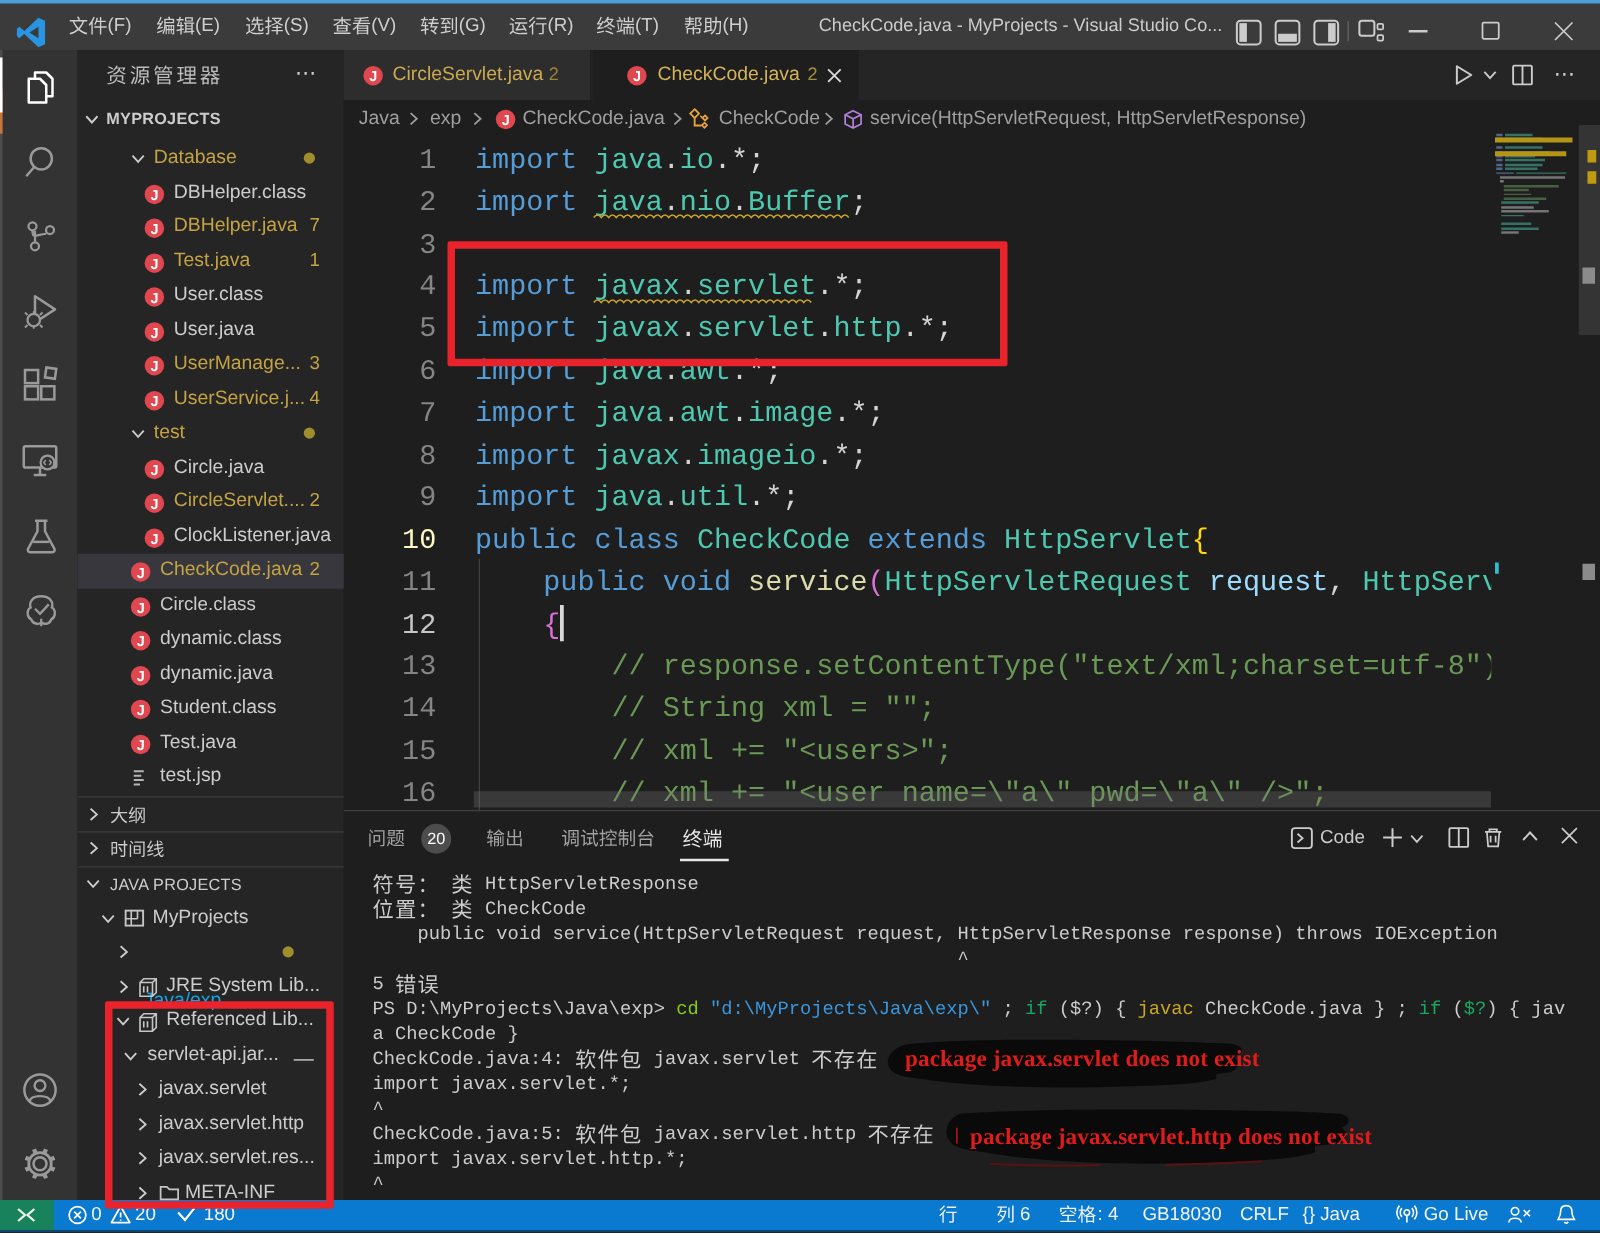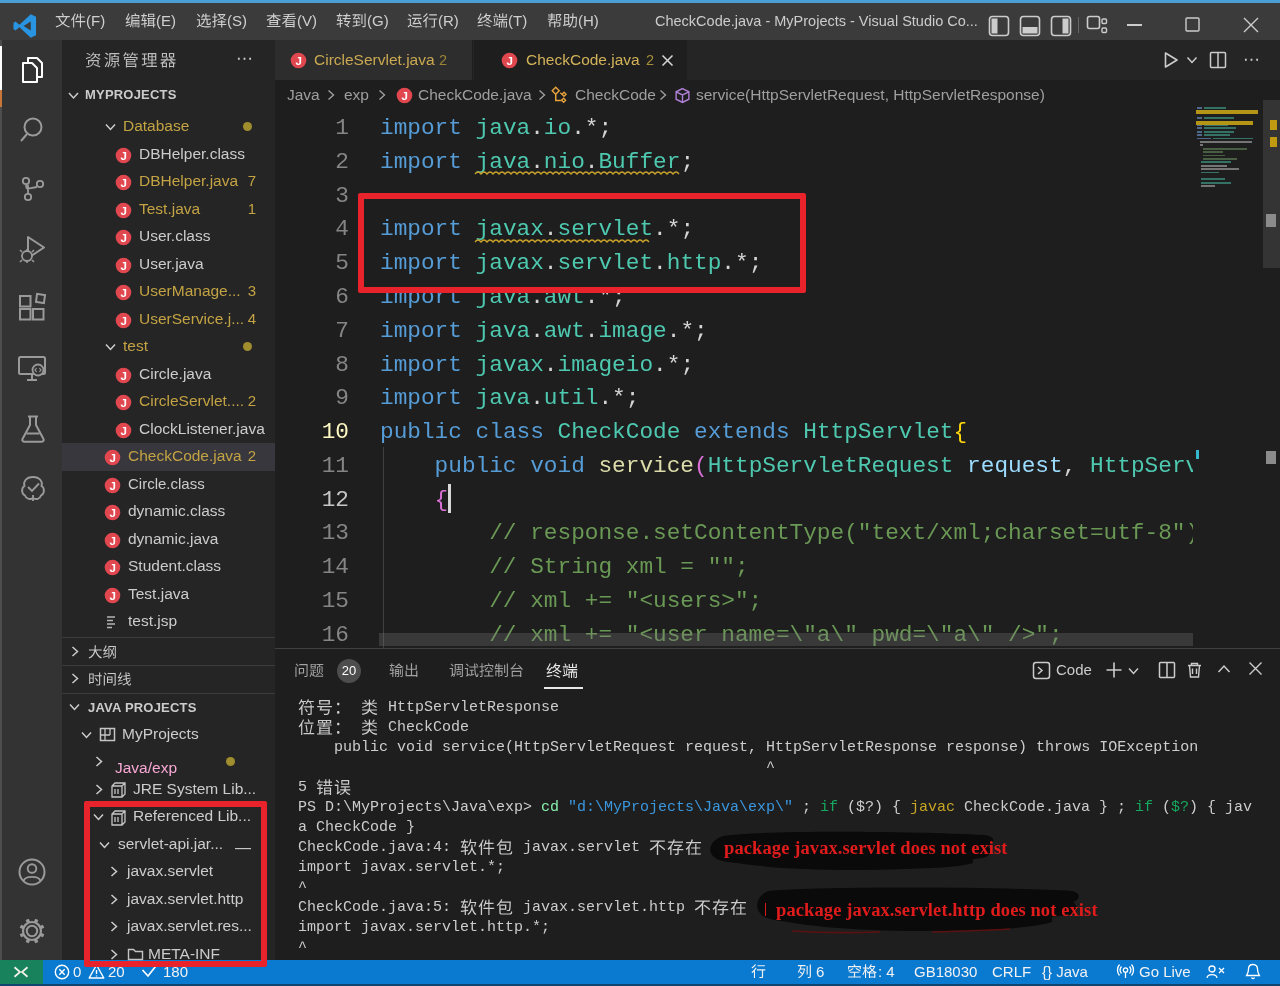--- a/index.html
+++ b/index.html
@@ -259,33 +259,33 @@
 <svg class="abs" style="left:68px;top:672.0px" width="13" height="13" viewBox="0 0 13 13">
       <path d="M4.5 2 L9.5 6.5 L4.5 11" fill="none" stroke="#cccccc" stroke-width="1.5"></path>
     </svg>
 <svg style="position:absolute;left:88px;top:672.0px" width="44" height="16" viewBox="0 0 44 16">
       <path fill="#cccccc" d="M6.9 5.9C7.6 7 8.6 8.6 9.1 9.5L10 8.9C9.6 8 8.6 6.5 7.8 5.4ZM4.7 6.6V9.9H2.2V6.6ZM4.7 5.7H2.2V2.5H4.7ZM1.2 1.5V12.1H2.2V10.9H5.7V1.5ZM11.1 0.4V3.2H6.4V4.3H11.1V12C11.1 12.3 11 12.4 10.7 12.4C10.4 12.4 9.3 12.4 8.1 12.4C8.3 12.7 8.5 13.2 8.6 13.5C10 13.5 10.9 13.5 11.5 13.3C12 13.1 12.2 12.8 12.2 12V4.3H13.9V3.2H12.2V0.4Z M15.8 3.6V13.6H16.9V3.6ZM16 1C16.7 1.6 17.5 2.6 17.8 3.1L18.7 2.6C18.3 1.9 17.6 1.1 16.9 0.5ZM20 8.2H23.5V10.2H20ZM20 5.4H23.5V7.3H20ZM19 4.4V11H24.5V4.4ZM19.6 1.1V2.1H26.6V12.3C26.6 12.5 26.6 12.6 26.4 12.6C26.2 12.6 25.6 12.6 25 12.6C25.1 12.8 25.3 13.3 25.3 13.6C26.2 13.6 26.8 13.6 27.2 13.4C27.6 13.2 27.7 12.9 27.7 12.3V1.1Z M29.8 11.7 30 12.7C31.3 12.3 33.1 11.8 34.8 11.3L34.6 10.4C32.8 10.9 31 11.4 29.8 11.7ZM39.2 1.2C39.9 1.5 40.8 2.1 41.3 2.5L41.9 1.8C41.5 1.4 40.6 0.9 39.8 0.6ZM30 6.3C30.2 6.2 30.6 6.1 32.4 5.9C31.7 6.9 31.2 7.6 30.9 7.9C30.4 8.4 30.1 8.8 29.8 8.8C29.9 9.1 30.1 9.6 30.1 9.8C30.4 9.7 30.9 9.5 34.6 8.8C34.5 8.6 34.5 8.1 34.6 7.9L31.7 8.4C32.8 7.1 33.9 5.5 34.8 3.9L33.9 3.3C33.6 3.9 33.3 4.4 33 4.9L31.1 5.1C32 3.9 32.9 2.3 33.5 0.8L32.5 0.3C31.9 2.1 30.8 3.9 30.5 4.4C30.2 4.9 29.9 5.2 29.7 5.3C29.8 5.6 30 6.1 30 6.3ZM41.9 7.4C41.3 8.3 40.5 9.2 39.6 9.9C39.3 9.1 39.1 8.2 39 7.1L42.7 6.5L42.5 5.5L38.8 6.2C38.8 5.6 38.7 4.9 38.7 4.3L42.3 3.7L42.1 2.8L38.6 3.3C38.6 2.3 38.5 1.3 38.5 0.3H37.5C37.5 1.3 37.5 2.4 37.6 3.4L35.3 3.8L35.5 4.8L37.6 4.4C37.7 5.1 37.7 5.7 37.8 6.4L35 6.9L35.2 7.9L37.9 7.4C38.1 8.6 38.4 9.6 38.7 10.5C37.4 11.4 36 12 34.5 12.5C34.8 12.7 35.1 13.1 35.2 13.4C36.6 12.9 37.9 12.3 39 11.5C39.6 12.8 40.4 13.6 41.4 13.6C42.4 13.6 42.8 13.1 43 11.5C42.7 11.4 42.4 11.2 42.2 10.9C42.1 12.2 41.9 12.5 41.5 12.5C40.9 12.5 40.4 11.9 39.9 10.9C41.1 10 42 9 42.8 7.8Z"></path>
     </svg>
 <div class="abs" style="left:62px;top:693px;width:213px;height:1px;background:#3c3c3c"></div>
 <svg class="abs" style="left:68px;top:700.0px" width="13" height="13" viewBox="0 0 13 13">
       <path d="M2 4.5 L6.5 9.5 L11 4.5" fill="none" stroke="#cccccc" stroke-width="1.5"></path>
     </svg>
-<div class="abs" style="left:88px;top:700px;font-size:13px;font-weight:bold;color:#cccccc;letter-spacing:0.2px">JAVA PROJECTS</div>
+<div class="abs" style="left:88px;top:700px;font-size:13px;font-weight:normal;color:#cccccc;letter-spacing:0.2px">JAVA PROJECTS</div>
 <svg class="abs" style="left:80px;top:727.5px" width="13" height="13" viewBox="0 0 13 13">
       <path d="M2 4.5 L6.5 9.5 L11 4.5" fill="none" stroke="#cccccc" stroke-width="1.5"></path>
     </svg>
 <svg class="abs" style="left:99px;top:726px" width="17" height="17" viewBox="0 0 17 17">
 <rect x="1.5" y="2.5" width="14" height="12" fill="none" stroke="#c5c5c5" stroke-width="1.5"></rect>
 <path d="M6 2.5 V14.5 M11 2.5 V9 M1.5 9 H11" stroke="#c5c5c5" stroke-width="1.3" fill="none"></path>
     </svg>
 <div class="abs" style="left:122px;top:724.9px;font-size:15.5px;color:#cccccc;white-space:nowrap">MyProjects</div>
 <svg class="abs" style="left:92px;top:755.0px" width="13" height="13" viewBox="0 0 13 13">
       <path d="M4.5 2 L9.5 6.5 L4.5 11" fill="none" stroke="#cccccc" stroke-width="1.5"></path>
     </svg>
-<div class="abs" style="left:115px;top:759px;font-size:15.5px;color:#f9a8d4;white-space:nowrap">Java/exp</div>
+<div class="abs" style="left:115px;top:792px;font-size:15.5px;color:#0ea5e9;white-space:nowrap">Java/exp</div>
 <div class="abs" style="left:226px;top:757px;width:9px;height:9px;border-radius:50%;background:#a08d2e"></div>
 <svg class="abs" style="left:92px;top:782.5px" width="13" height="13" viewBox="0 0 13 13">
       <path d="M4.5 2 L9.5 6.5 L4.5 11" fill="none" stroke="#cccccc" stroke-width="1.5"></path>
     </svg>
 <svg class="abs" style="left:110px;top:781.0px" width="18" height="18" viewBox="0 0 18 18">
       <path d="M2 16 V5 L5 2 H15 V13 L12 16 Z M2 5 H12 M12 5 V16 M12 5 L15 2" fill="none" stroke="#c5c5c5" stroke-width="1.3"></path>
       <path d="M5 8 V13 M8 8 V13" stroke="#c5c5c5" stroke-width="1.3"></path>
     </svg>
 <div class="abs" style="left:133px;top:779.9px;font-size:15.5px;color:#cccccc;white-space:nowrap">JRE System Lib...</div>
 <svg class="abs" style="left:92px;top:810.0px" width="13" height="13" viewBox="0 0 13 13">
@@ -523,21 +523,21 @@
       <path fill="#cccccc" d="M12.7 0.6C12.3 1.4 11.5 2.4 11 3.1L12 3.5C12.6 2.8 13.4 1.9 14 1.1ZM3.1 1.2C3.8 1.9 4.6 2.9 4.9 3.6L6 3C5.7 2.3 4.9 1.4 4.1 0.7ZM7.8 0.4V3.7H1.2V4.8H6.8C5.4 6.3 3.1 7.4 0.9 8C1.2 8.2 1.5 8.7 1.7 9C4 8.3 6.3 7 7.8 5.3V8.2H9.1V5.6C11.3 6.7 13.8 8.1 15.2 9L15.8 7.9C14.4 7.1 12 5.8 9.9 4.8H15.9V3.7H9.1V0.4ZM7.9 8.6C7.8 9.2 7.7 9.8 7.5 10.4H1.1V11.6H7.1C6.2 13.2 4.5 14.2 0.8 14.8C1 15.1 1.3 15.6 1.4 16C5.7 15.2 7.6 13.8 8.5 11.7C9.8 14.1 12.1 15.5 15.6 16C15.7 15.6 16.1 15.1 16.4 14.8C13.3 14.4 11 13.4 9.8 11.6H15.9V10.4H8.9C9 9.8 9.1 9.2 9.2 8.6Z"></path>
     </svg>
     <div class="tl" style="left:379.0px;top:718.0px;font-size:15px;line-height:20px;color:#cccccc"> CheckCode</div>
 <div class="tl" style="left:298.0px;top:738.0px;font-size:15px;line-height:20px;color:#cccccc">    public void service(HttpServletRequest request, HttpServletResponse response) throws IOException</div>
 <div class="tl" style="left:298.0px;top:758.0px;font-size:15px;line-height:20px;color:#cccccc">                                                    ^</div>
 <div class="tl" style="left:298.0px;top:778.0px;font-size:15px;line-height:20px;color:#cccccc">5 </div>
     <svg style="position:absolute;left:316.003px;top:778.6px" width="36" height="18" viewBox="0 0 36 18">
       <path fill="#cccccc" d="M3 0.4C2.5 2 1.6 3.5 0.6 4.5C0.9 4.7 1.2 5.4 1.3 5.6C1.8 5 2.3 4.4 2.8 3.6H6.8V2.4H3.5C3.7 1.8 3.9 1.3 4.1 0.7ZM1.1 8.8V9.9H3.4V13.3C3.4 14 2.9 14.5 2.6 14.7C2.8 14.9 3.1 15.5 3.2 15.8C3.5 15.5 3.9 15.2 6.8 13.6C6.7 13.3 6.6 12.9 6.6 12.5L4.6 13.5V9.9H6.9V8.8H4.6V6.5H6.6V5.3H1.8V6.5H3.4V8.8ZM12.7 0.3V2.6H10.4V0.3H9.2V2.6H7.5V3.7H9.2V5.9H7.1V7.1H16.3V5.9H13.9V3.7H15.9V2.6H13.9V0.3ZM10.4 3.7H12.7V5.9H10.4ZM9.3 12.4H13.9V14.2H9.3ZM9.3 11.3V9.6H13.9V11.3ZM8.1 8.5V15.9H9.3V15.2H13.9V15.9H15.1V8.5Z M26.4 2.3H32V4.6H26.4ZM25.3 1.1V5.7H33.2V1.1ZM19.7 1.6C20.7 2.4 21.8 3.5 22.3 4.3L23.2 3.3C22.7 2.6 21.5 1.5 20.6 0.8ZM24.2 10.3V11.4H28.1C27.5 13.1 26.3 14.3 23.7 15C24 15.2 24.3 15.7 24.4 16C27.1 15.2 28.4 14 29.1 12.2C30 14.1 31.5 15.4 33.6 16C33.8 15.7 34.2 15.2 34.4 14.9C32.3 14.4 30.8 13.2 29.9 11.4H34.3V10.3H29.6C29.7 9.7 29.7 9.1 29.8 8.4H33.7V7.3H24.8V8.4H28.6C28.5 9.1 28.5 9.7 28.4 10.3ZM21.2 15.5C21.5 15.2 21.9 14.8 24.6 12.9C24.5 12.7 24.3 12.2 24.3 11.9L22.4 13.1V5.6H18.7V6.9H21.2V13C21.2 13.7 20.8 14.1 20.6 14.3C20.8 14.6 21.1 15.2 21.2 15.5Z"></path>
     </svg>
 <div class="tl" style="left:298.0px;top:798.0px;font-size:15px;line-height:20px;color:#cccccc">PS D:\MyProjects\Java\exp&gt; </div>
-    <div class="tl" style="left:541.0px;top:798.0px;font-size:15px;line-height:20px;color:#86efac">cd</div>
+    <div class="tl" style="left:541.0px;top:798.0px;font-size:15px;line-height:20px;color:#84cc16">cd</div>
     <div class="tl" style="left:559.0px;top:798.0px;font-size:15px;line-height:20px;color:#cccccc"> </div>
     <div class="tl" style="left:568.0px;top:798.0px;font-size:15px;line-height:20px;color:#3a96dd">"d:\MyProjects\Java\exp\"</div>
     <div class="tl" style="left:793.1px;top:798.0px;font-size:15px;line-height:20px;color:#cccccc"> ; </div>
     <div class="tl" style="left:820.1px;top:798.0px;font-size:15px;line-height:20px;color:#16a85e">if</div>
     <div class="tl" style="left:838.1px;top:798.0px;font-size:15px;line-height:20px;color:#cccccc"> ($?) { </div>
     <div class="tl" style="left:910.1px;top:798.0px;font-size:15px;line-height:20px;color:#c7a525">javac</div>
     <div class="tl" style="left:955.1px;top:798.0px;font-size:15px;line-height:20px;color:#cccccc"> CheckCode.java } ; </div>
     <div class="tl" style="left:1135.1px;top:798.0px;font-size:15px;line-height:20px;color:#16a85e">if</div>
     <div class="tl" style="left:1153.1px;top:798.0px;font-size:15px;line-height:20px;color:#cccccc"> (</div>
     <div class="tl" style="left:1171.1px;top:798.0px;font-size:15px;line-height:20px;color:#16a85e">$?</div>

